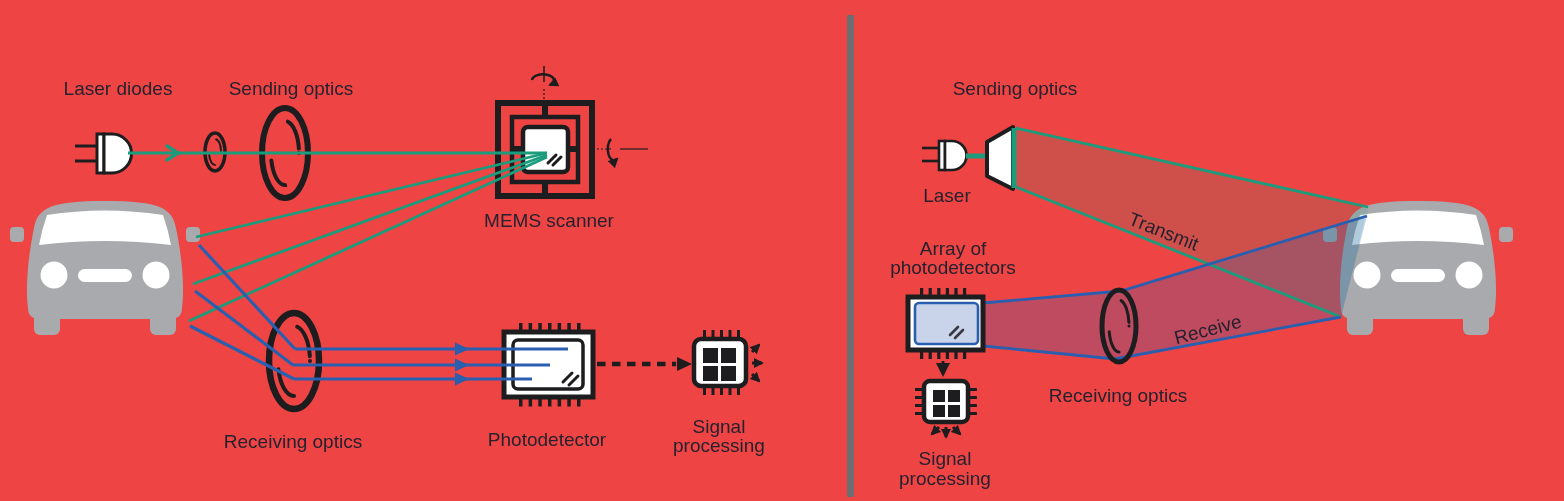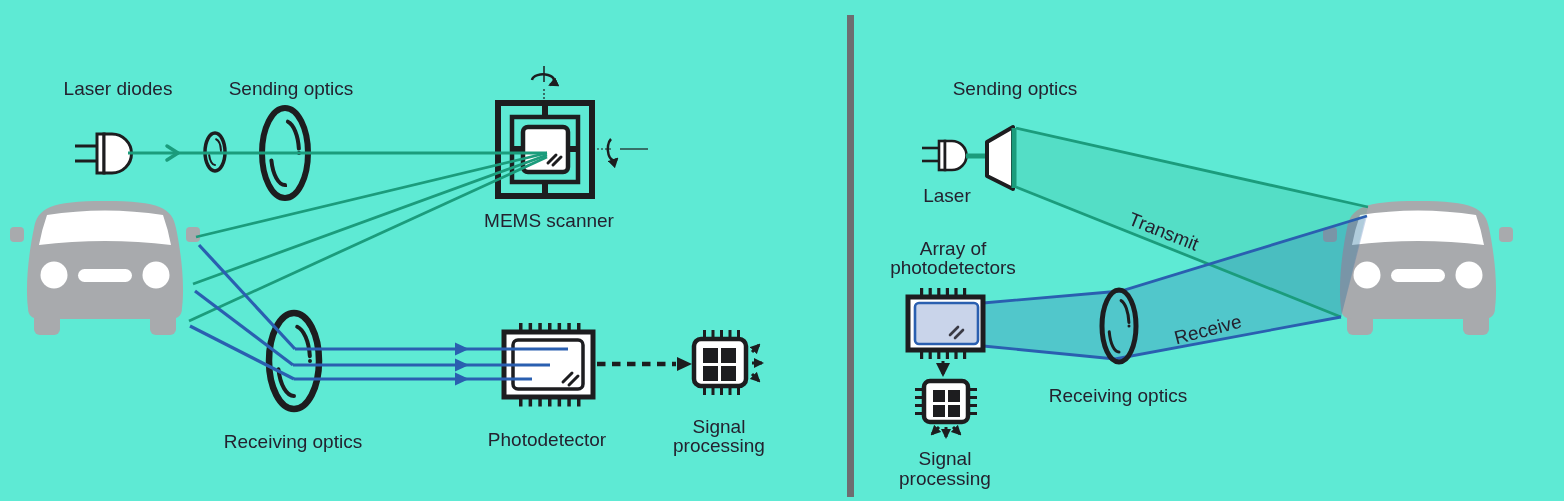--- a/index.html
+++ b/index.html
@@ -1,16 +1,16 @@
 <!DOCTYPE html>
 <html><head>
 <meta charset="utf-8">
 <style>
   html,body{margin:0;padding:0;background:#ffffff;}
-  .stage{position:relative;width:1564px;height:501px;background:#5eead4;overflow:hidden;
+  .stage{position:relative;width:1564px;height:501px;background:#ef4444;overflow:hidden;
          font-family:"Liberation Sans", sans-serif;}
   svg{display:block;}
   text{font-family:"Liberation Sans", sans-serif;fill:#24222f;font-size:19px;}
   .grn{stroke:#1b9c7c;}
 </style>
 </head>
 <body>
 
 <div class="stage">
 <svg width="1564" height="501" viewBox="0 0 1564 501">

